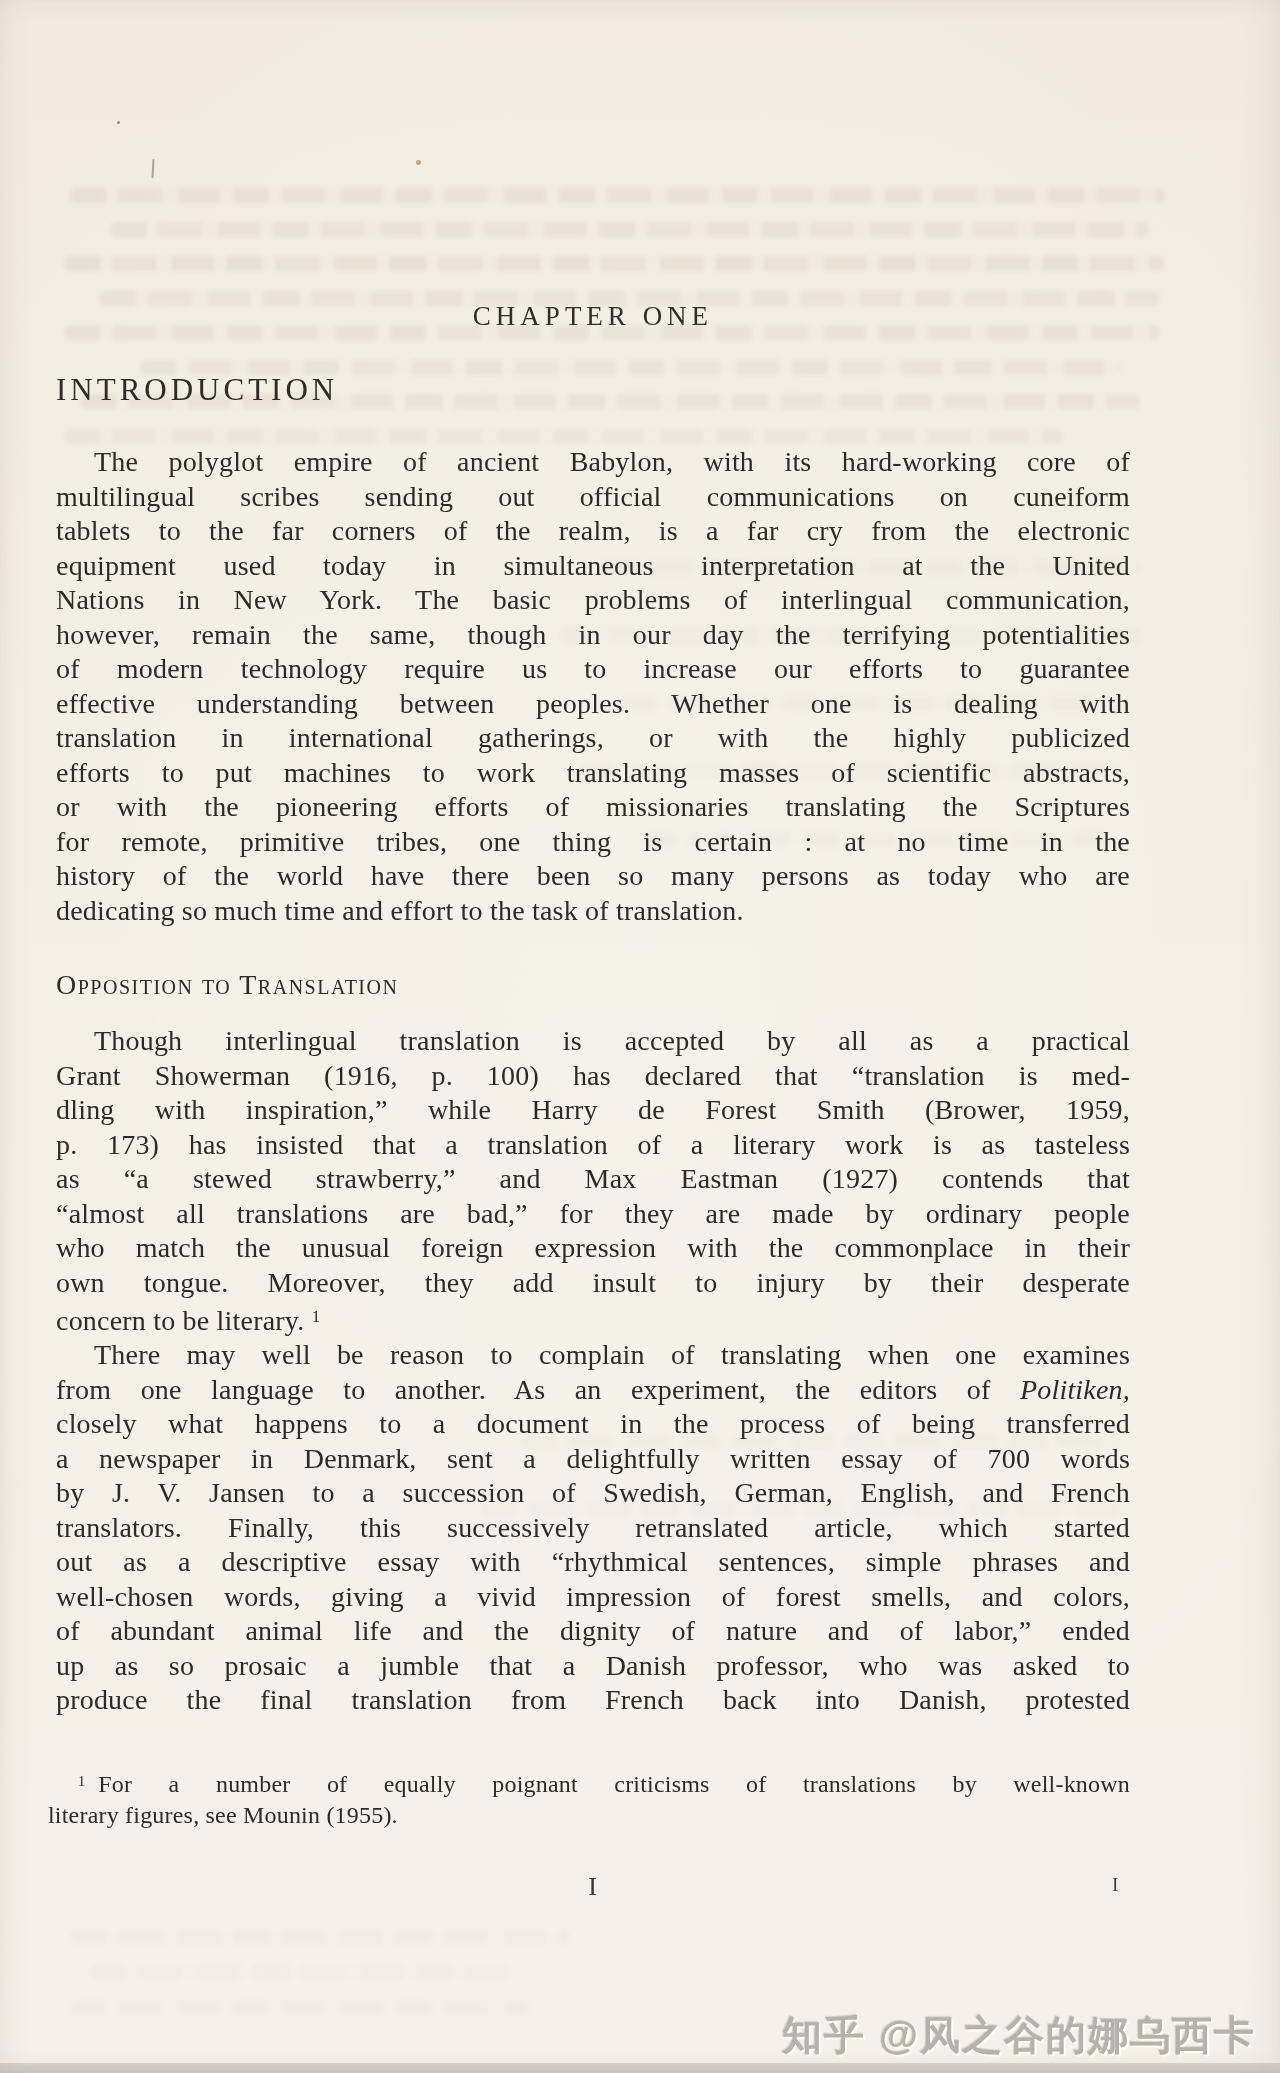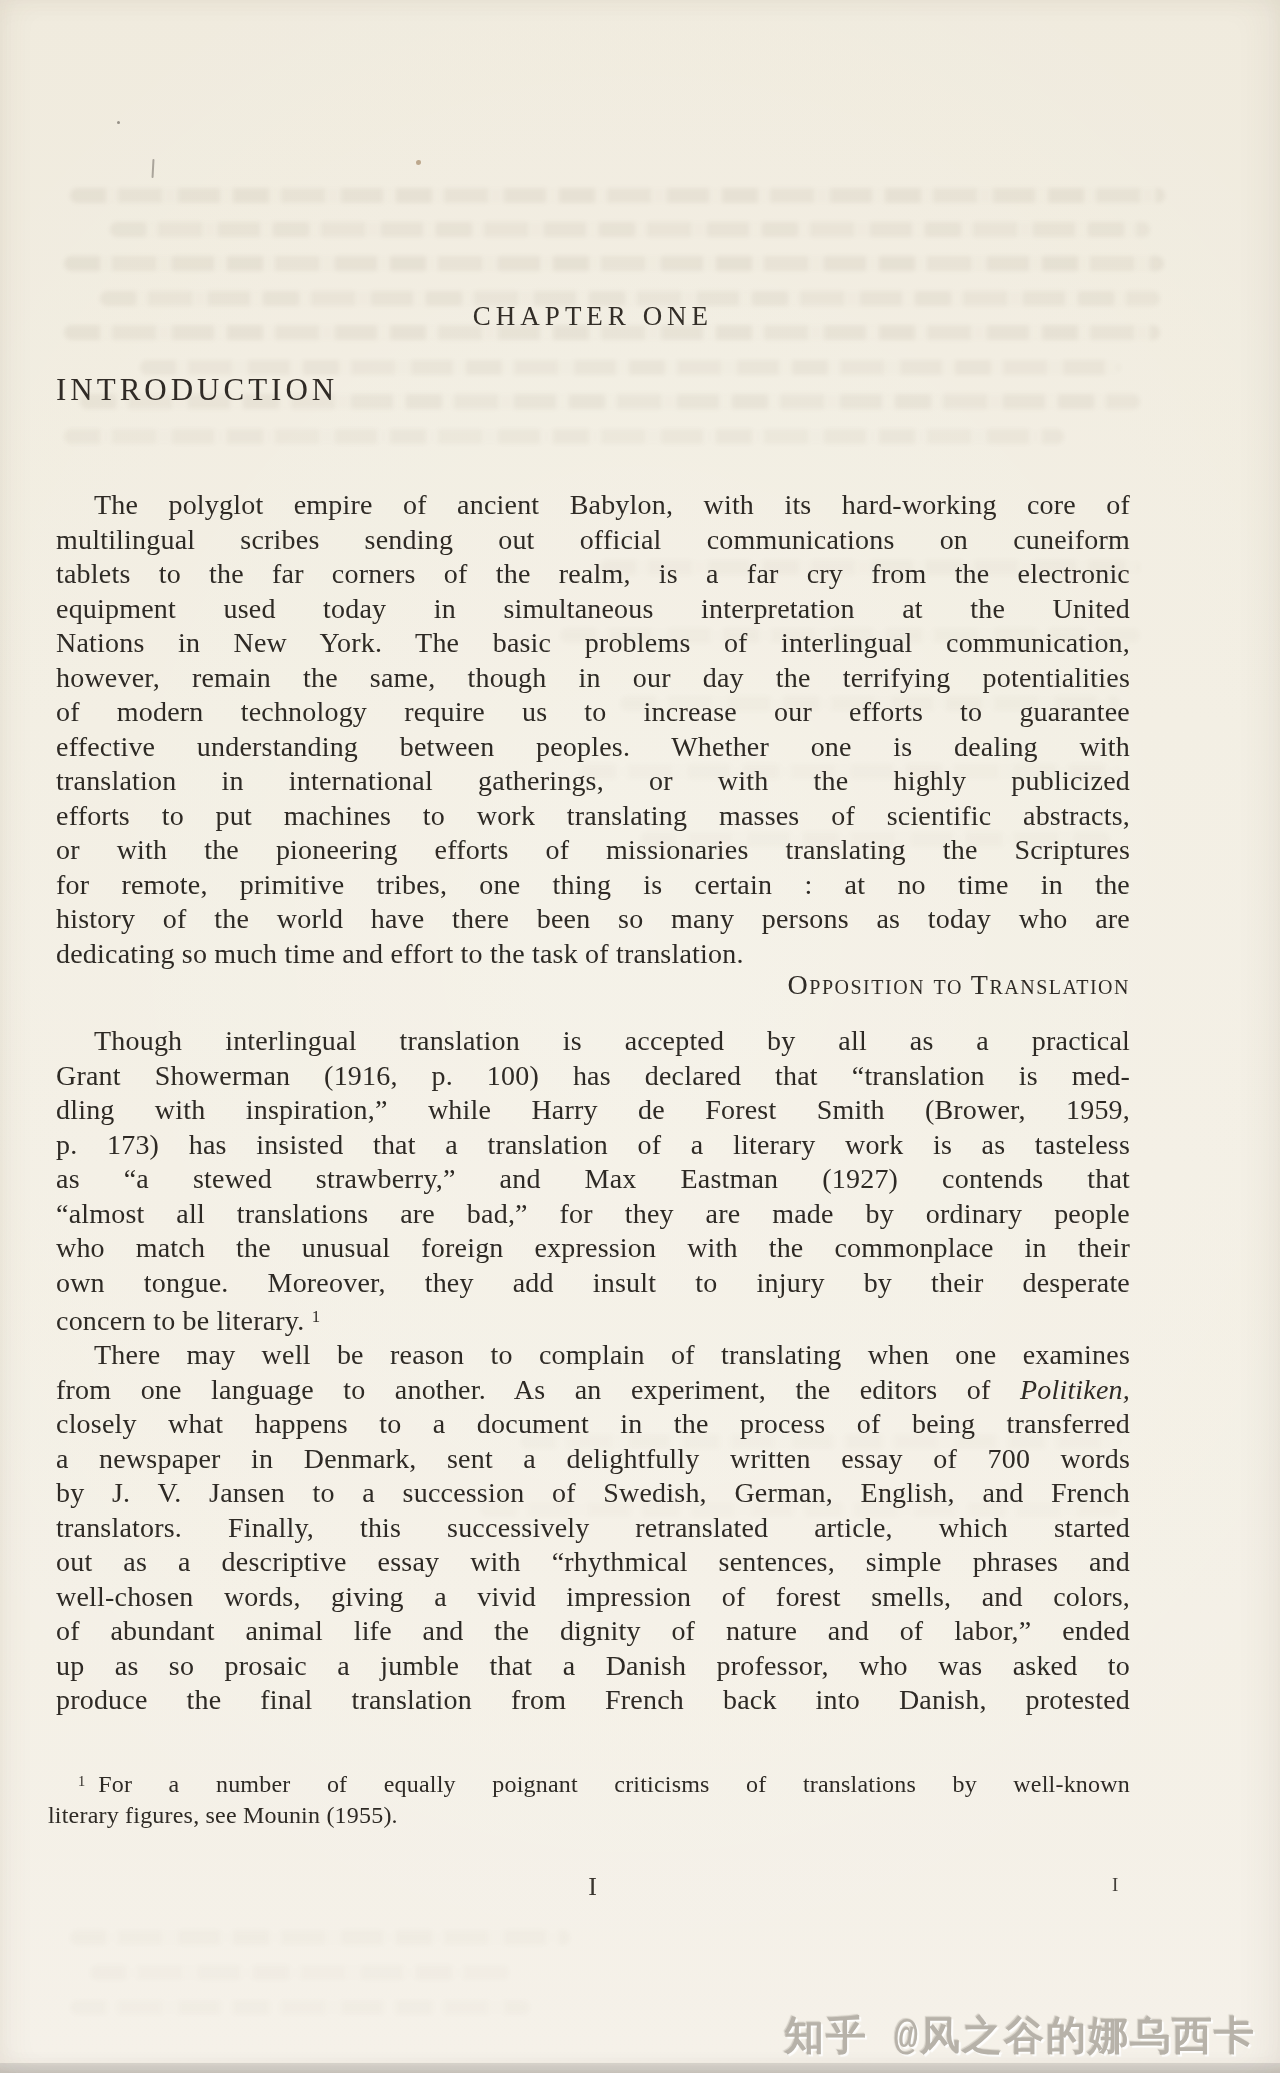--- a/index.html
+++ b/index.html
@@ -34,43 +34,43 @@
   .dot{position:absolute;left:117px;top:121px;width:3px;height:3px;background:rgba(60,54,48,0.5);border-radius:50%;}
 
   .textcol{position:absolute;left:56px;width:1074px;}
   .chapter{
     top:301px;text-align:center;font-size:27px;letter-spacing:5px;color:#332e28;
   }
   .title{
     top:372px;text-align:left;font-size:31px;letter-spacing:4px;color:#302b26;
   }
   .para{font-size:28px;line-height:34.5px;letter-spacing:0.2px;}
-  .p1{top:445px;margin-top:43px;}
+  .p1{top:445px;}
   .secthead{
-    top:969px;font-variant:small-caps;font-size:28px;letter-spacing:1.5px;color:#2f2b26;text-align:right;
+    top:969px;font-variant:small-caps;font-size:28px;letter-spacing:1.5px;color:#2f2b26;
   }
   .p23{top:1024px;}
   .line{text-align:justify;text-align-last:left;text-justify:inter-word;white-space:normal;}
   .line.j{text-align-last:justify;}
   .line.ind{text-indent:38px;}
   .sup{font-size:60%;vertical-align:0.45em;letter-spacing:0;}
   .fnmark{margin-right:13px;}
   .it{font-style:italic;}
   .footnote{top:1766px;left:48px;width:1082px;font-size:24px;line-height:31px;}
   .footnote .line.ind{text-indent:30px;}
   .pagenum{
     position:absolute;left:56px;width:1074px;top:1872px;text-align:center;
     font-size:26px;color:#3a352f;letter-spacing:1px;
   }
   .cornernum{
     position:absolute;left:1112px;top:1874px;font-size:19px;color:#44403a;
   }
   .watermark{
     position:absolute;right:24px;top:2008px;
-    font-family:Liberation Mono, monospace;
+    font-family:Liberation Sans, sans-serif;
     font-weight:700;font-size:40px;letter-spacing:2px;
     color:#b7b2a9;
     text-shadow:2px 2px 1px rgba(255,255,255,0.92), -1px -1px 1px rgba(125,118,106,0.30);
   }
   .bottom-strip{position:absolute;left:0;right:0;top:2063px;height:10px;background:linear-gradient(180deg,#ddd9d3,#cfccc6);}
 </style>
 </head>
 <body>
 
 <div class="page">

